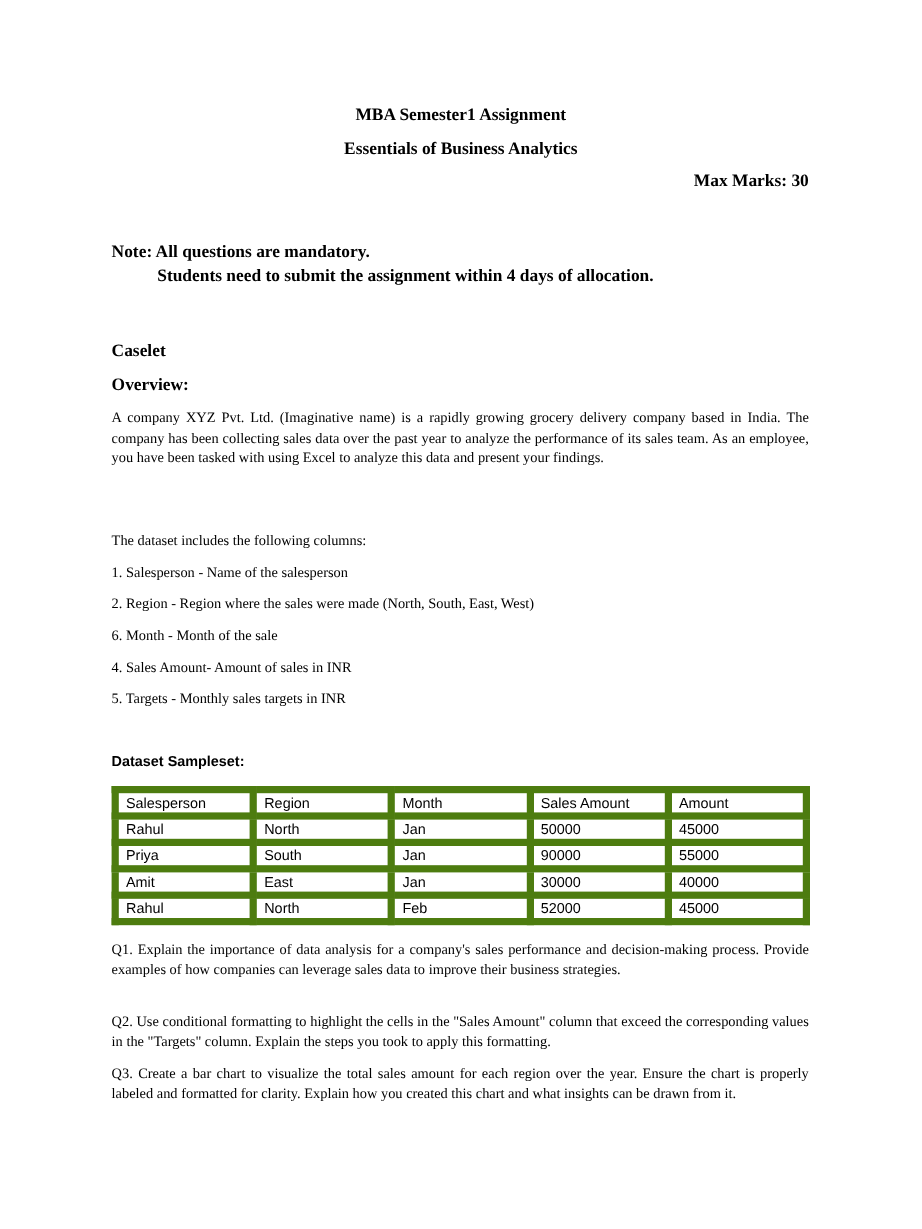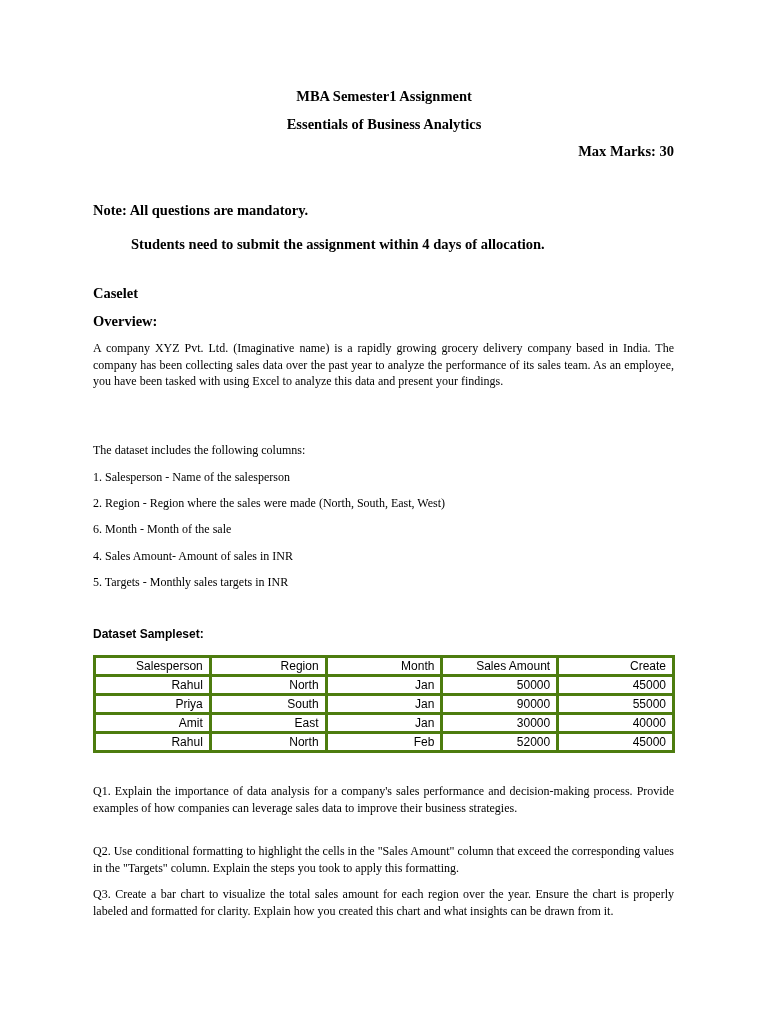--- a/index.html
+++ b/index.html
@@ -14,35 +14,35 @@
     .body-text { font-size: 12px; line-height: 16.5px; }
     .justify { left: 93px; width: 581px; text-align: justify; }
     .left { left: 93px; }
     .sans { font-family: "Liberation Sans", sans-serif; }
     table.ds {
       position: absolute; left: 93px; top: 655px; width: 582px;
       border-collapse: collapse; font-family: "Liberation Sans", sans-serif;
       font-size: 12px;
     }
     table.ds td {
-      border: 3px solid #4d7c0f; padding: 0 6px; height: 16px; line-height: 15px;
-      width: 20%; vertical-align: middle; text-align: right;
+      border: 6px solid #4d7c0f; padding: 0 6px; height: 16px; line-height: 15px;
+      width: 20%; vertical-align: middle;
     }
   </style>
 </head>
 <body>
 
 <div>
 
   <div class="abs center bold title" style="top:88px;">MBA Semester1 Assignment</div>
   <div class="abs center bold title" style="top:116px;">Essentials of Business Analytics</div>
   <div class="abs bold title" style="top:143px; right:94px; text-align:right;">Max Marks: 30</div>
 
   <div class="abs left bold title" style="top:202px;">Note: All questions are mandatory.</div>
-  <div class="abs bold title" style="top:236px; left:131px;">Students need to submit the assignment within 4 days of allocation.</div>
+  <div class="abs bold title" style="top:222px; left:131px;">Students need to submit the assignment within 4 days of allocation.</div>
 
   <div class="abs left bold title" style="top:285px;">Caselet</div>
   <div class="abs left bold title" style="top:313px;">Overview:</div>
   <div class="abs justify body-text" style="top:340px;">A company XYZ Pvt. Ltd. (Imaginative name) is a rapidly growing grocery delivery company based in India. The company has been collecting sales data over the past year to analyze the performance of its sales team. As an employee, you have been tasked with using Excel to analyze this data and present your findings.</div>
 
   <div class="abs left body-text" style="top:442px;">The dataset includes the following columns:</div>
   <div class="abs left body-text" style="top:469px;">1. Salesperson - Name of the salesperson</div>
   <div class="abs left body-text" style="top:495px;">2. Region - Region where the sales were made (North, South, East, West)</div>
   <div class="abs left body-text" style="top:521px;">6. Month - Month of the sale</div>
   <div class="abs left body-text" style="top:548px;">4. Sales Amount- Amount of sales in INR</div>
@@ -50,21 +50,21 @@
 
   <div class="abs left sans bold" style="top:627px; font-size:12px;">Dataset Sampleset:</div>
 
   <table class="ds">
     <tbody>
         <tr>
       <td>Salesperson</td>
       <td>Region</td>
       <td>Month</td>
       <td>Sales Amount</td>
-      <td>Create</td>
+      <td>Amount</td>
     </tr>
     <tr>
       <td>Rahul</td>
       <td>North</td>
       <td>Jan</td>
       <td>50000</td>
       <td>45000</td>
     </tr>
     <tr>
       <td>Priya</td>

